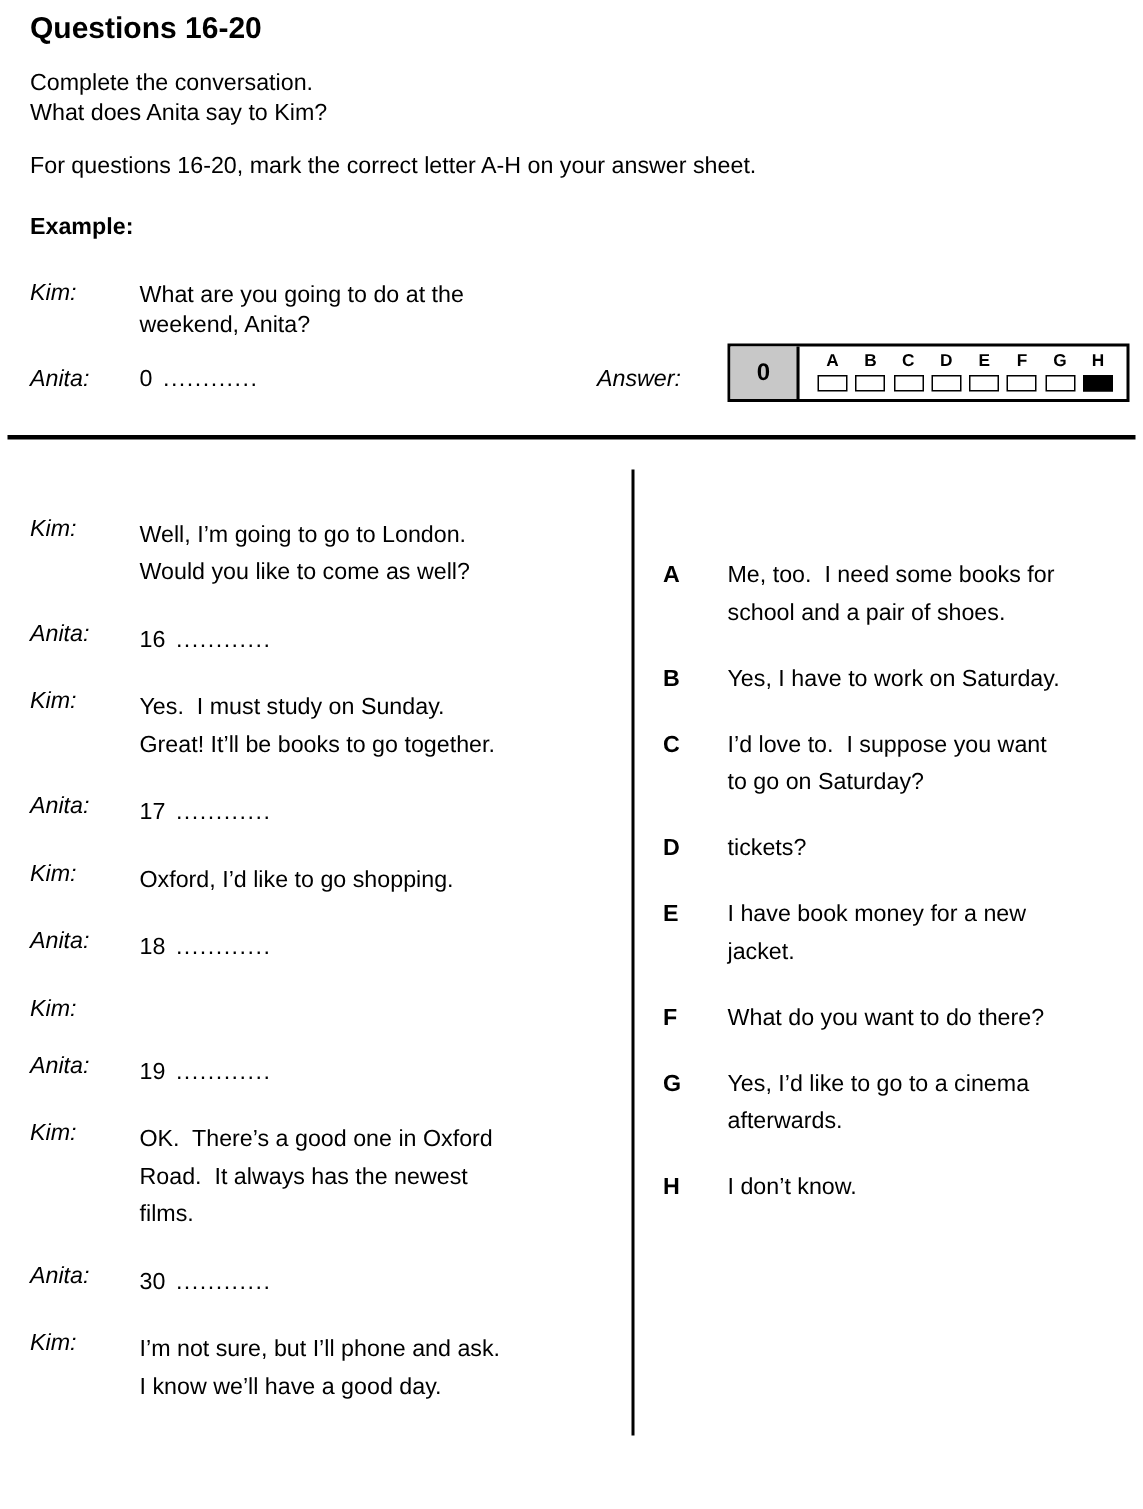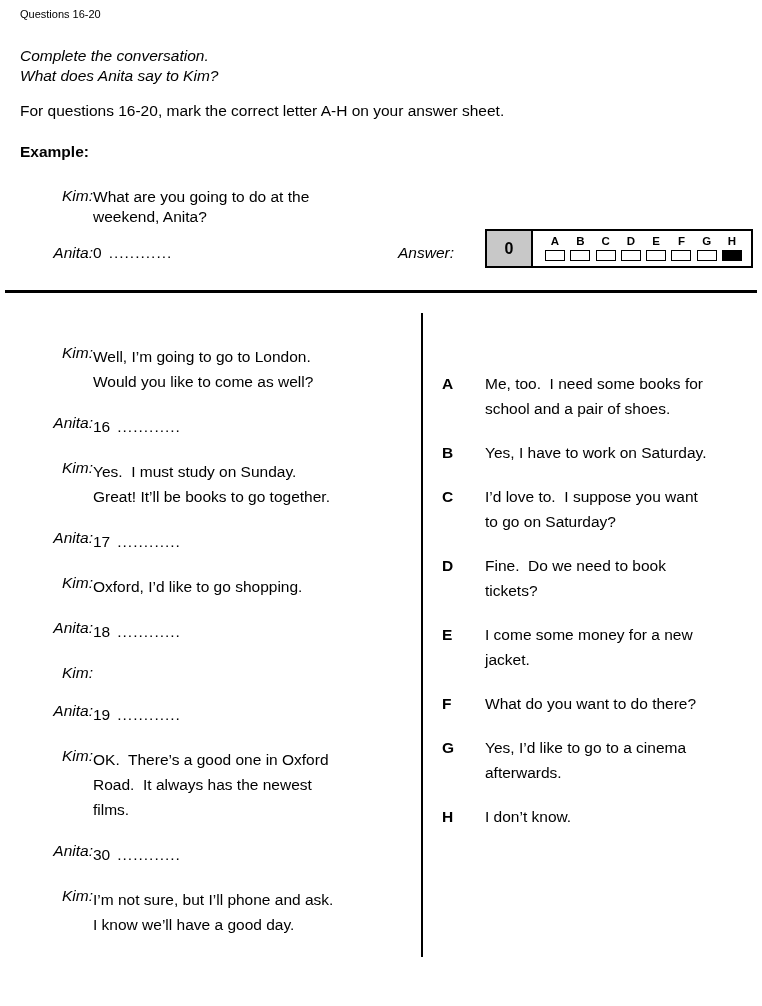--- a/index.html
+++ b/index.html
@@ -7,27 +7,27 @@
   body {
     width: 762px; height: 1006px;
     font-family: "Liberation Sans", sans-serif;
     font-size: 15.5px; color: #000;
   }
   .page { position: relative; width: 762px; height: 1006px; background: #fff; overflow: hidden; }
 
   .bold { font-weight: normal; }
   .line { white-space: pre; line-height: 25px; }
 
-  .title { position: absolute; left: 20px; top: 8px; font-weight: normal; font-size: 11px; }
-  .intro { position: absolute; left: 20px; top: 46px; font-style: italic; }
+  .title { position: absolute; left: 20px; top: 8px; font-weight: bold; font-size: 20px; }
+  .intro { position: absolute; left: 20px; top: 46px; }
   .intro .iline { line-height: 20px; white-space: pre; }
   .instructions { position: absolute; left: 20px; top: 102px; white-space: pre-wrap; }
   .example-label { position: absolute; left: 20px; top: 143px; font-weight: bold; }
 
-  .speaker { font-style: italic; text-align: right; }
+  .speaker { font-style: italic; }
 
   .example-kim { position: absolute; left: 20px; top: 187px; display: grid; grid-template-columns: 73px auto; }
   .example-kim .eline { line-height: 20px; white-space: pre; }
   .example-anita { position: absolute; left: 20px; top: 244px; display: grid; grid-template-columns: 73px auto; }
   .gap-row { display: flex; align-items: baseline; }
   .dots { letter-spacing: 1px; margin-left: 7px; }
 
   .answer-label { position: absolute; left: 398px; top: 244px; font-style: italic; }
 
   .answer-box {
@@ -242,29 +242,28 @@
       <div class="o-letter">C</div>
       <div>
         <div class="line">I’d love to.  I suppose you want</div>
         <div class="line">to go on Saturday?</div>
       </div>
     </div>
 
     <div class="o-block">
       <div class="o-letter">D</div>
       <div>
-        <div class="line">Fine.  Do we need to book</div>
         <div class="line">tickets?</div>
       </div>
     </div>
 
     <div class="o-block">
       <div class="o-letter">E</div>
       <div>
-        <div class="line">I come some money for a new</div>
+        <div class="line">I have book money for a new</div>
         <div class="line">jacket.</div>
       </div>
     </div>
 
     <div class="o-block">
       <div class="o-letter">F</div>
       <div>
         <div class="line">What do you want to do there?</div>
       </div>
     </div>

